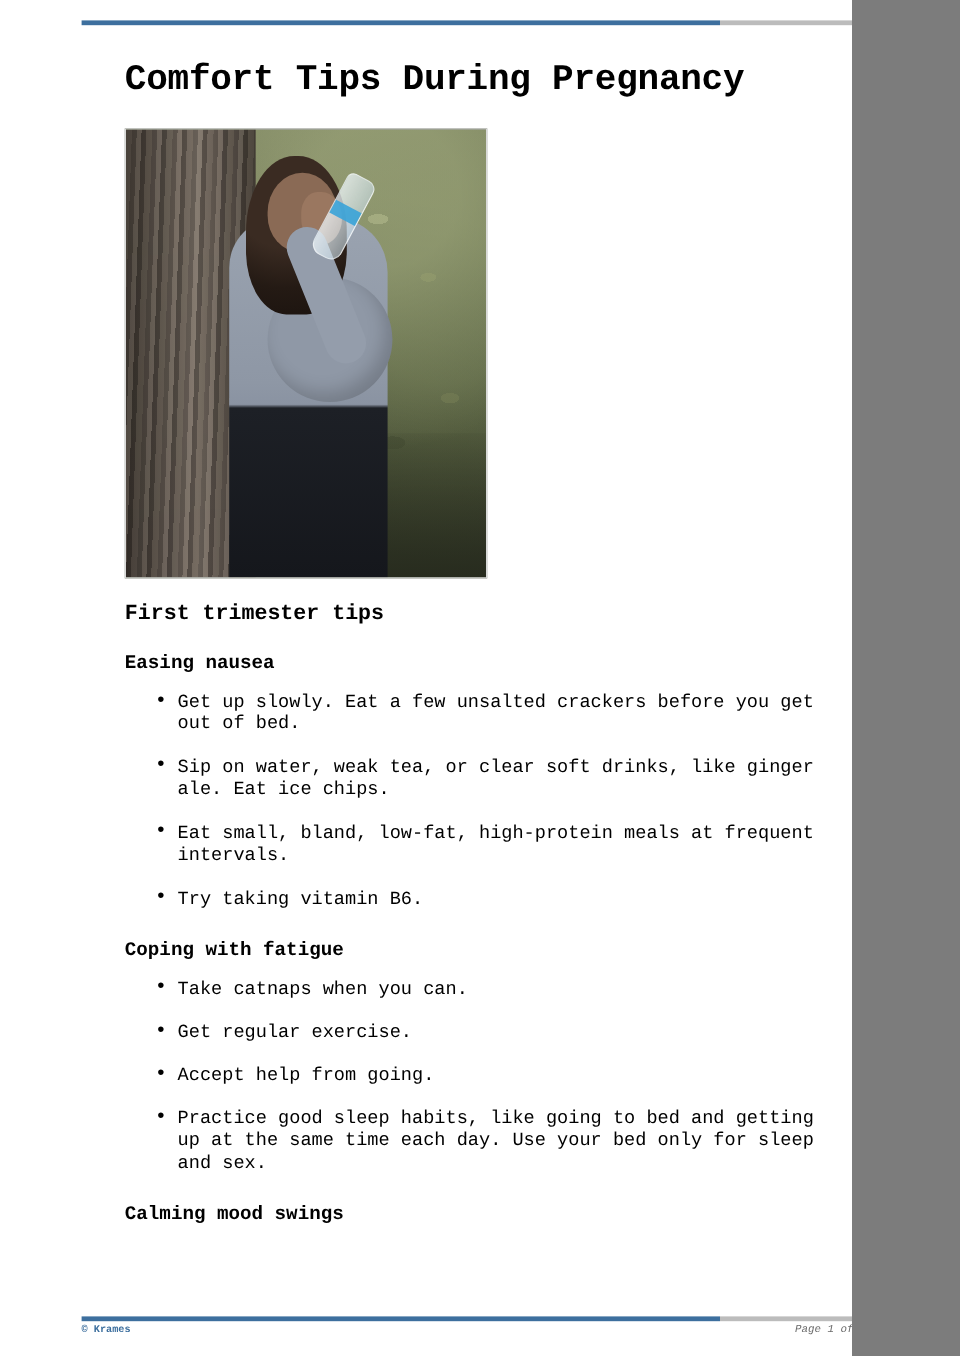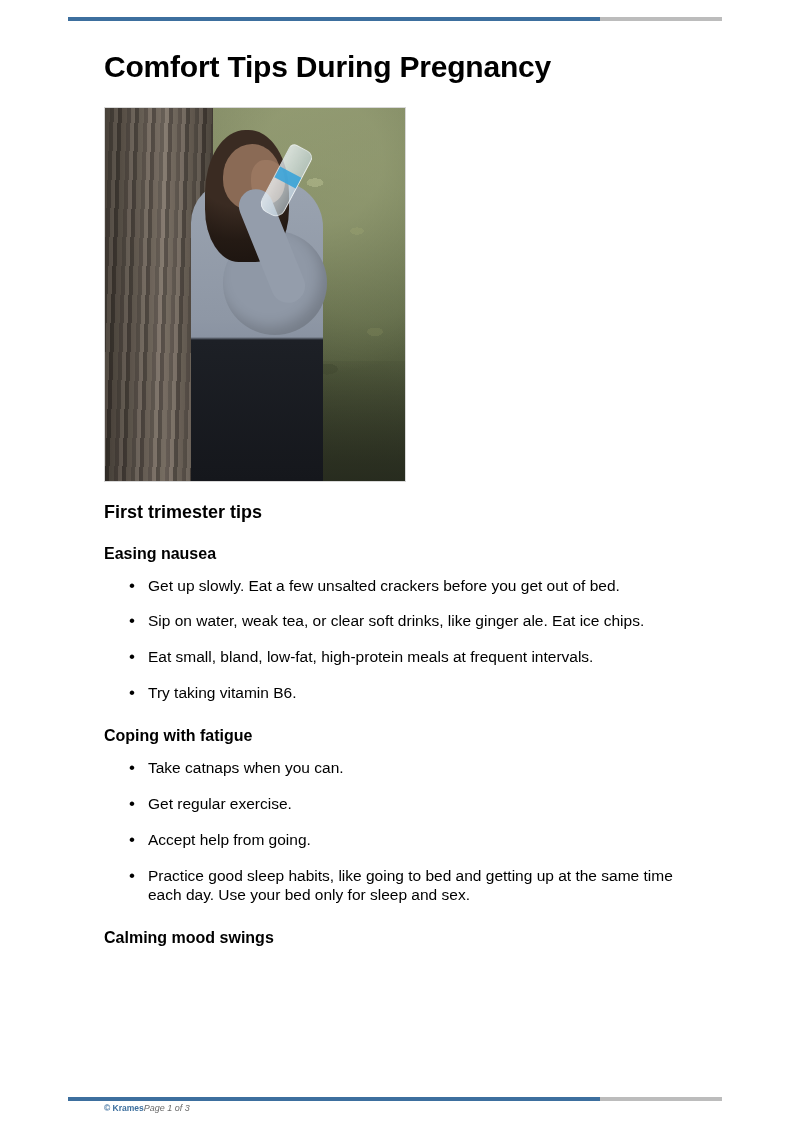--- a/index.html
+++ b/index.html
@@ -2,26 +2,26 @@
 <html><head>
 <meta charset="utf-8">
 <style>
   html, body {
     margin: 0;
     padding: 0;
     background: #7c7c7c;
   }
   .page {
     position: relative;
-    width: 800px;
+    width: 710px;
     height: 1130px;
     background: #ffffff;
     box-sizing: border-box;
     overflow: hidden;
-    font-family: Liberation Sans, sans-serif;
+    font-family: Liberation Mono, monospace;
     color: #000000;
   }
   .rule {
     position: absolute;
     left: 68px;
     width: 654px;
     height: 4px;
     display: flex;
   }
   .rule .seg-blue {
@@ -199,24 +199,24 @@
     top: -1px;
     font-size: 17px;
   }
   .block { margin-bottom: 24px; }
   .footer {
     position: absolute;
     left: 68px;
     width: 654px;
     top: 1103px;
     display: flex;
+    justify-content: space-between;
     font-size: 9px;
     font-style: italic;
     color: #6b6b6b;
-    margin-left: 36px;
   }
   .footer .copy { color: #3d6f9e; font-style: normal; font-weight: bold; font-size: 8.5px; }
 </style>
 </head>
 <body>
 
 <div class="page">
 
   <div class="rule rule-top">
     <div class="seg-blue"></div>

